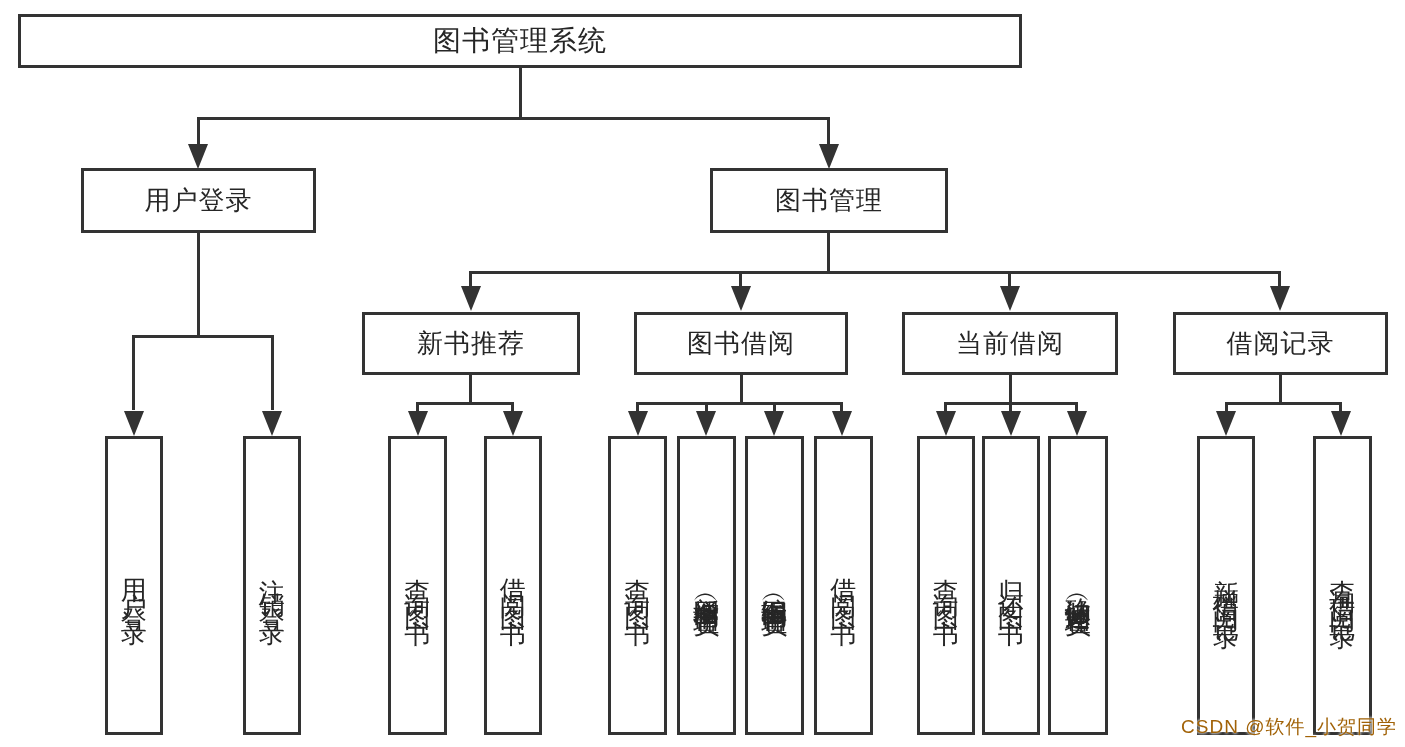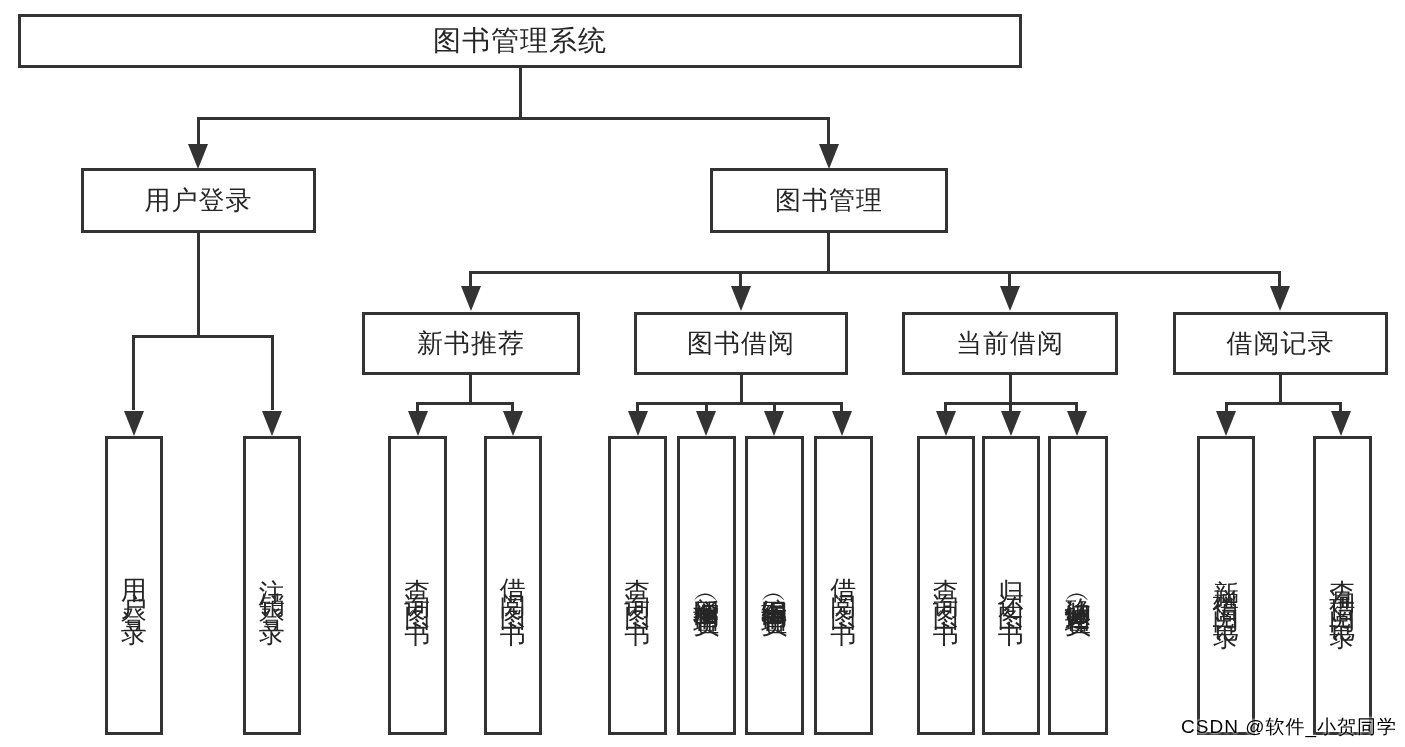--- a/index.html
+++ b/index.html
@@ -67,21 +67,21 @@
     border-right: 10px solid transparent;
     border-top: 25px solid #333333;
     z-index: 1;
   }
   .watermark {
     position: absolute;
     right: 8px;
     bottom: 7px;
     font-size: 19px;
     letter-spacing: 1px;
-    color: #000000;
+    color: #a16207;
     text-shadow: 0 0 3px #ffffff, 0 0 3px #ffffff;
     z-index: 3;
   }
 </style>
 </head>
 <body>
 
 <div class="canvas">
 
   <div class="vline" style="left:519px; top:66px; height:53px;"></div>

